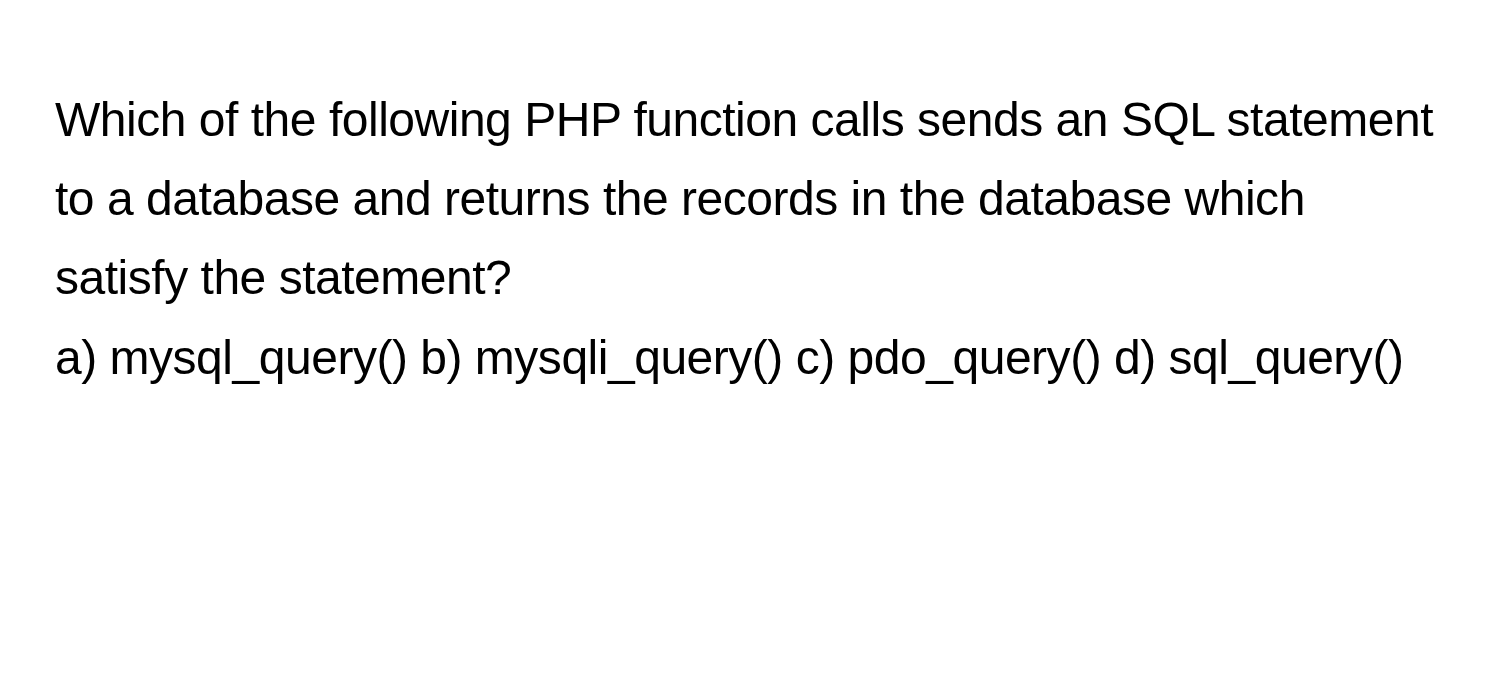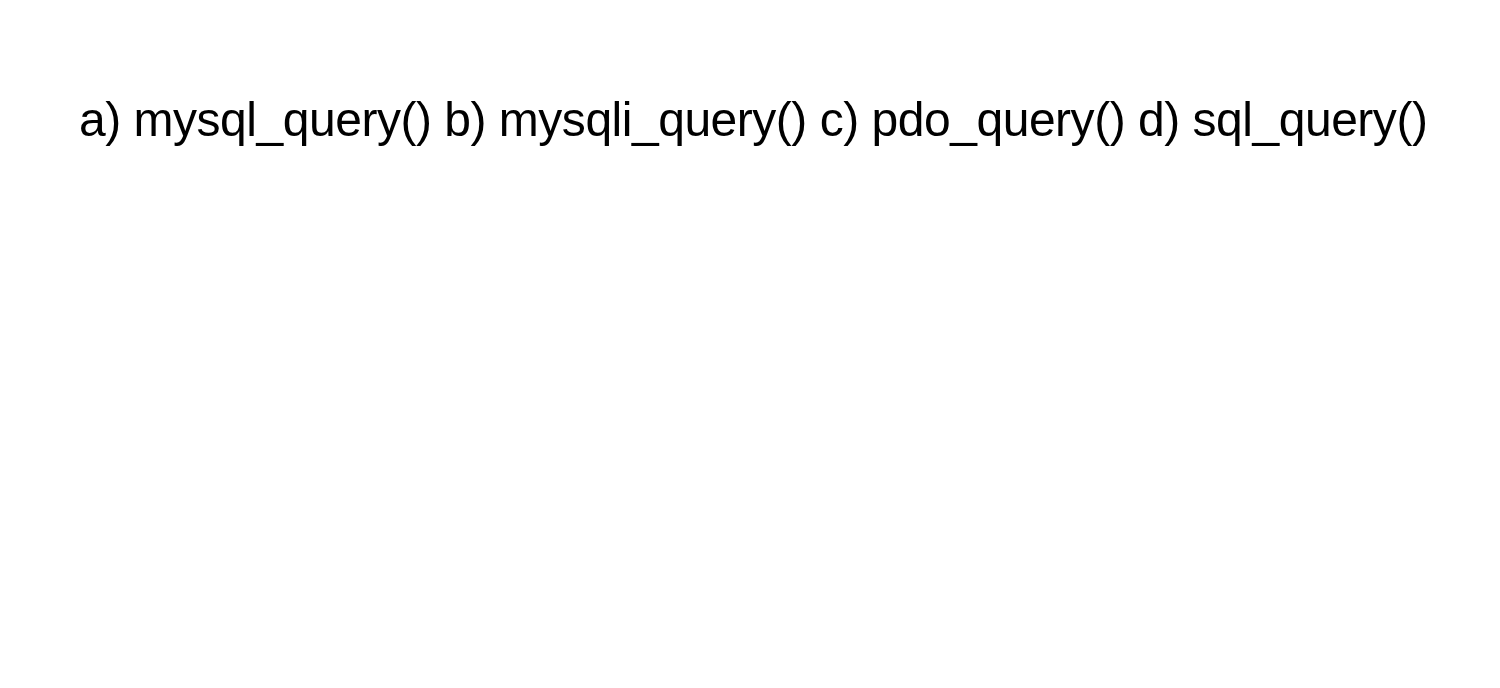--- a/index.html
+++ b/index.html
@@ -18,21 +18,21 @@
       font-size: 48px;
       line-height: 1.65;
       color: #000000;
       letter-spacing: -0.01em;
     }
     .question-text {
       margin-bottom: 0;
     }
     .options-text {
       margin-top: 0;
-      margin-left: 24px;
     }
   </style>
 </head>
 <body>
 
 <div class="question-container">
+  <div class="question-text">Which of the following PHP function calls sends an SQL statement to a database and returns the records in the database which satisfy the statement?</div>
   <div class="options-text">a) mysql_query() b) mysqli_query() c) pdo_query() d) sql_query()</div>
 </div>
 
 </body></html>

